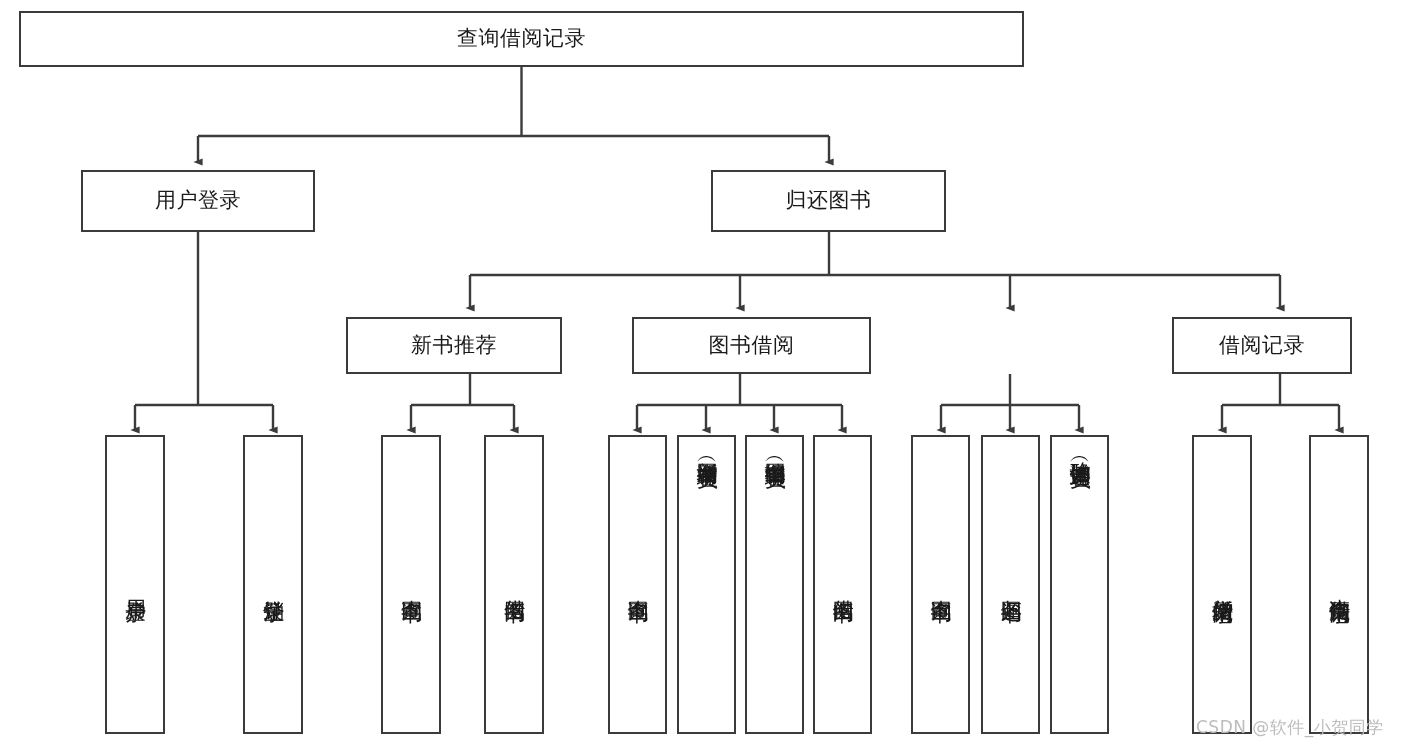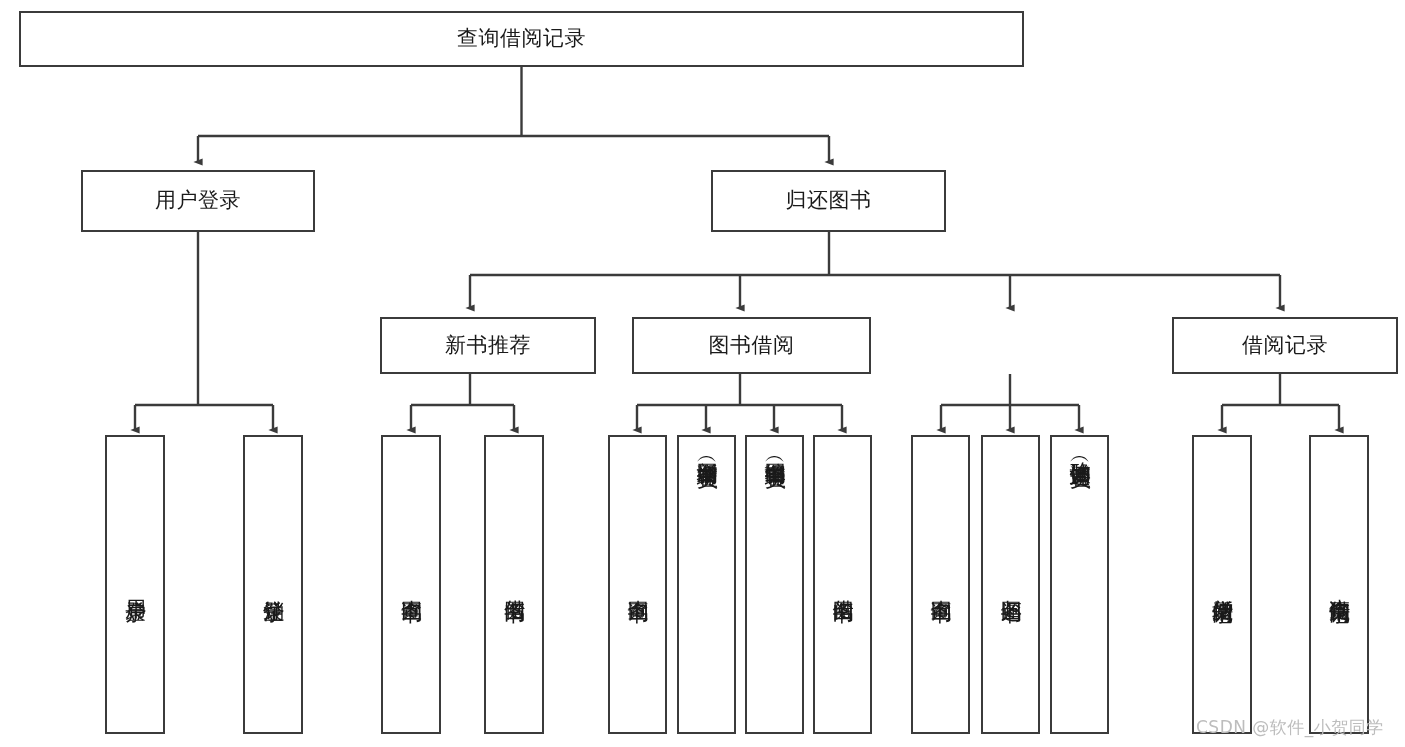--- a/index.html
+++ b/index.html
@@ -124,27 +124,27 @@
     <span>查询借阅记录</span>
   </div>
 
   <div class="node horiz" style="left:81px; top:170px; width:234px; height:62px;">
     <span>用户登录</span>
   </div>
   <div class="node horiz" style="left:711px; top:170px; width:235px; height:62px;">
     <span>归还图书</span>
   </div>
 
-  <div class="node horiz" style="left:380px; top:317px; width:216px; height:57px;">
+  <div class="node horiz" style="left:346px; top:317px; width:216px; height:57px;">
     <span>新书推荐</span>
   </div>
   <div class="node horiz" style="left:632px; top:317px; width:239px; height:57px;">
     <span>图书借阅</span>
   </div>
-  <div class="node horiz" style="left:1172px; top:317px; width:226px; height:57px;">
+  <div class="node horiz" style="left:1172px; top:317px; width:180px; height:57px;">
     <span>借阅记录</span>
   </div>
 
   <div class="node vert centered" style="left:105px; top:435px; width:60px; height:299px;">
     <span class="vlabel">用户登录</span>
   </div>
   <div class="node vert centered" style="left:243px; top:435px; width:60px; height:299px;">
     <span class="vlabel">注销登录</span>
   </div>
 

